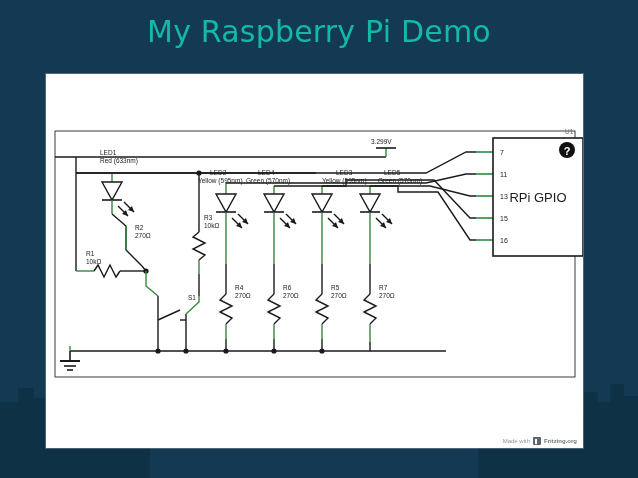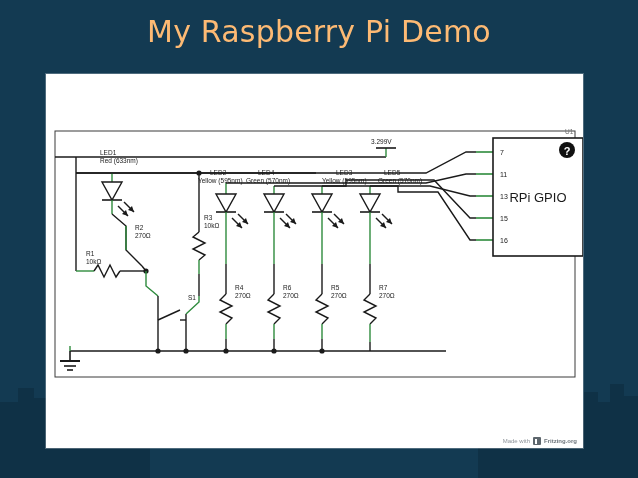--- a/index.html
+++ b/index.html
@@ -31,21 +31,21 @@
   .skyline-left  { left: 0;  width: 150px; height: 110px; }
   .skyline-right { right: 0; width: 160px; height: 110px; }
 
   
   #title {
     position: absolute;
     top: 14px;
     left: 0;
     width: 638px;
     text-align: center;
-    color: #fdba74;
+    color: #14b8a6;
     font-size: 30px;
     font-weight: 400;
     letter-spacing: 0.2px;
     font-family: "DejaVu Sans", sans-serif;
   }
 
   
   #panel {
     position: absolute;
     left: 46px;

